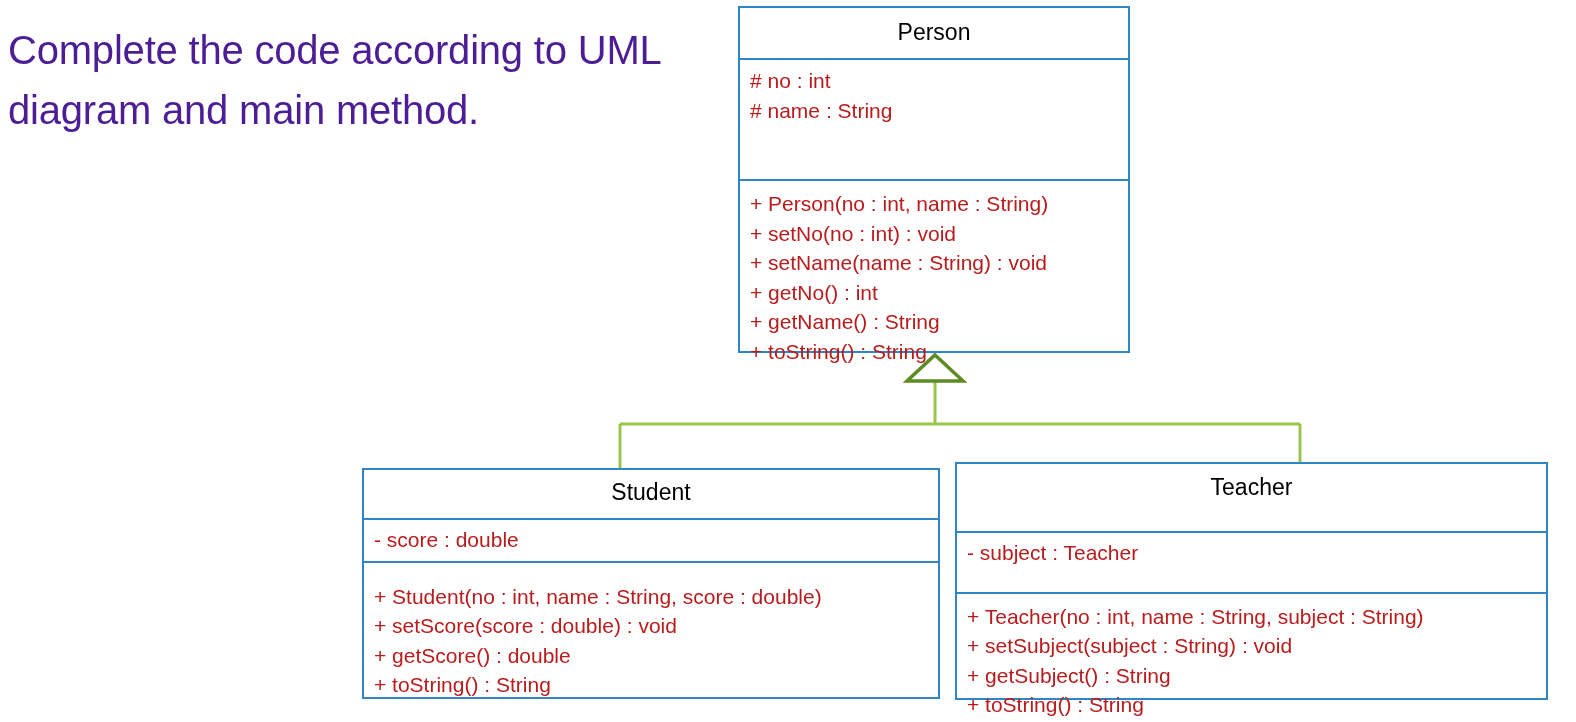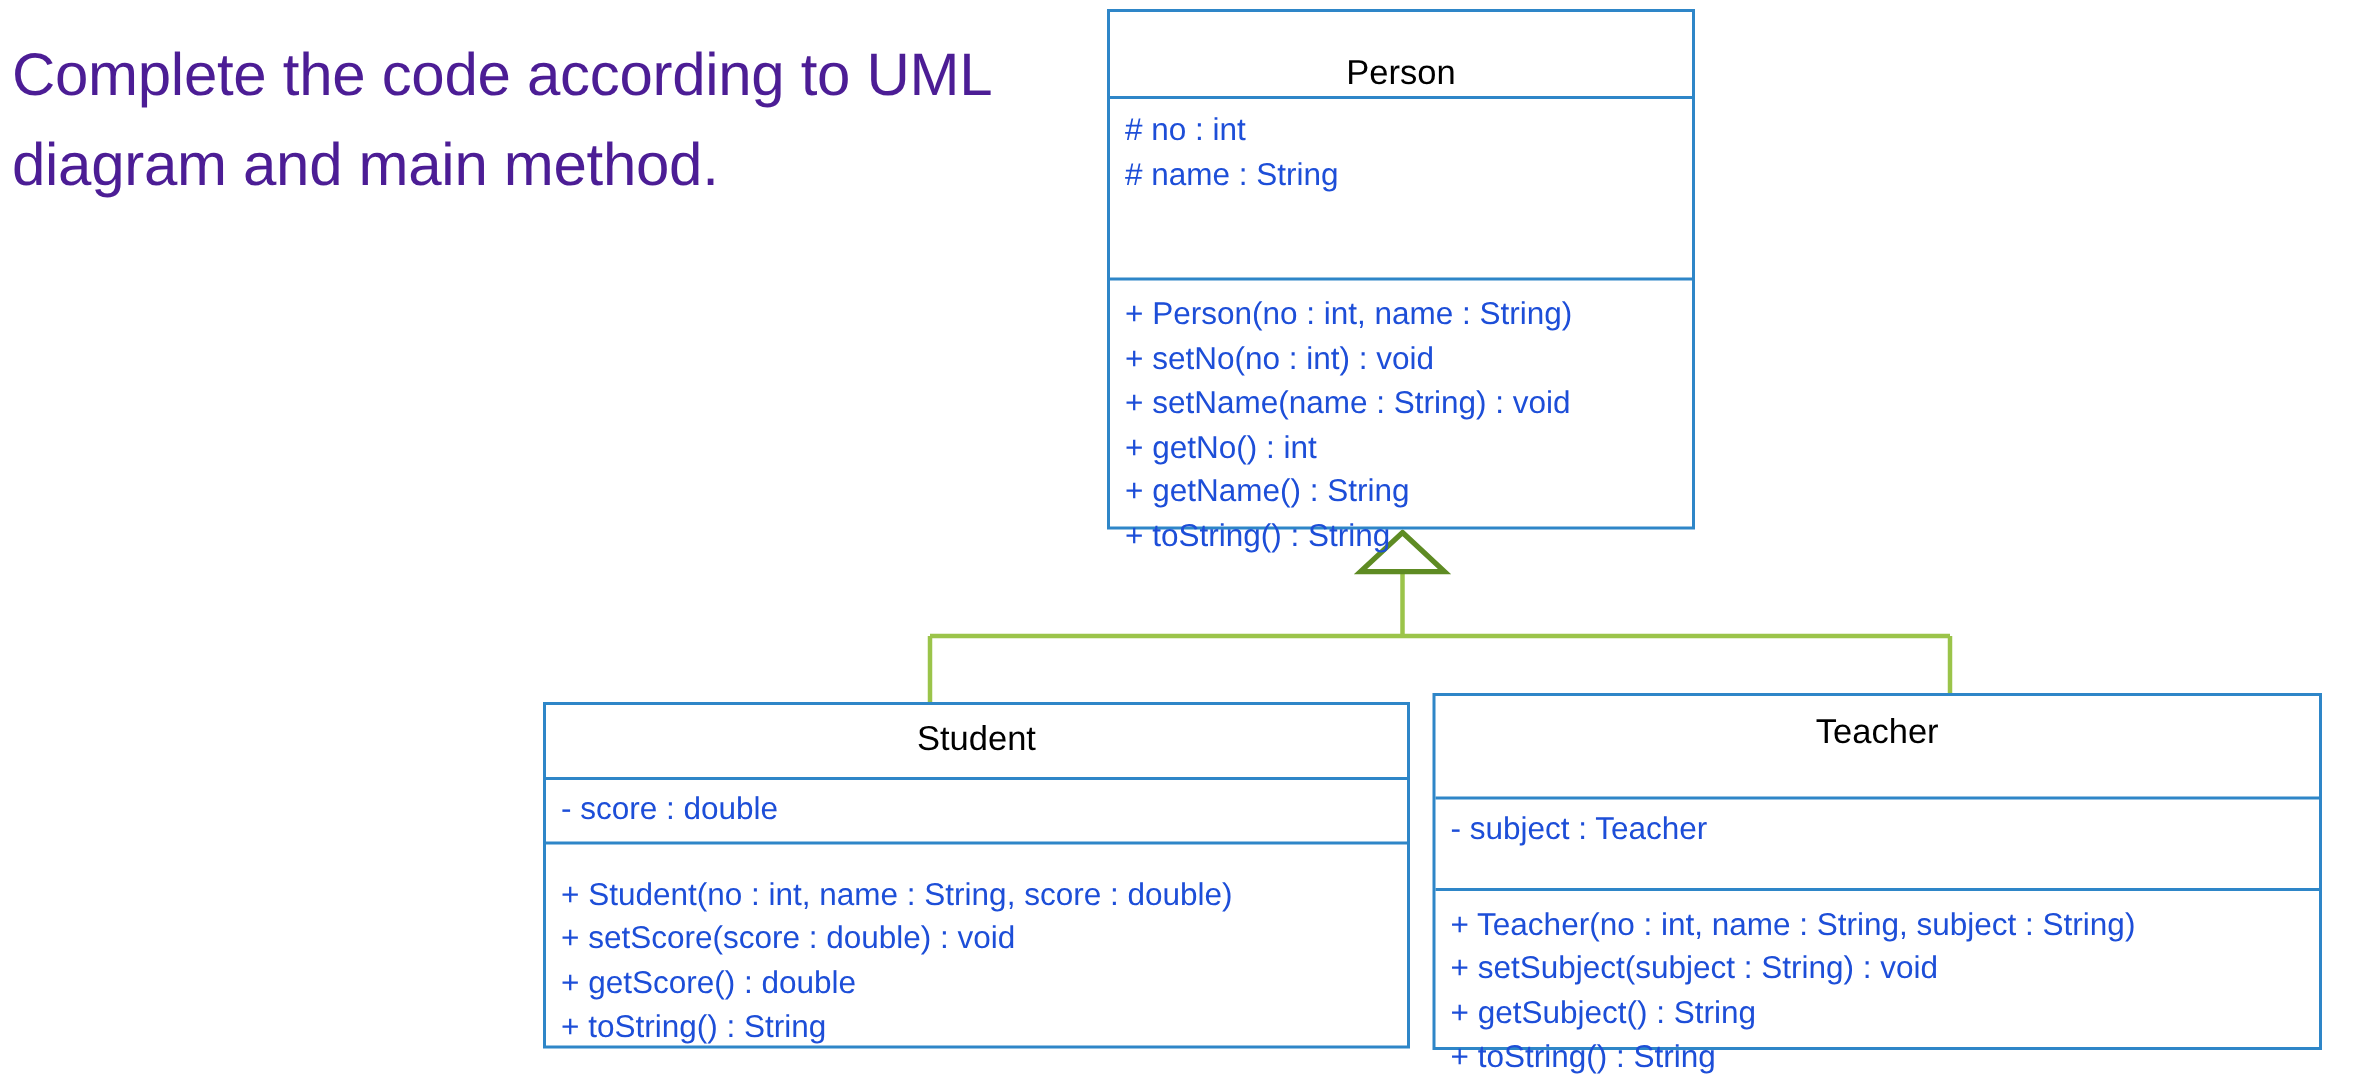--- a/index.html
+++ b/index.html
@@ -51,31 +51,31 @@
   }
   .uml-compartment {
     border-top: 2px solid #2E86C8;
     padding: 6px 10px 6px 10px;
     box-sizing: border-box;
   }
   .uml-line {
     font-size: 21px;
     line-height: 29.5px;
     white-space: nowrap;
-    color: #1d4ed8;
+    color: #b91c1c;
   }
 
   
   #class-person {
     left: 738px;
     top: 6px;
     width: 392px;
     height: 347px;
   }
-  #class-person .uml-title { height: 56px; padding-top: 29px; }
+  #class-person .uml-title { height: 56px; padding-top: 13px; }
   #person-attributes { height: 78px; }
   #person-methods { flex: 1 1 auto; padding-top: 8px; margin-top: 48px; }
 
   
   #class-student {
     left: 362px;
     top: 468px;
     width: 578px;
     height: 231px;
   }

